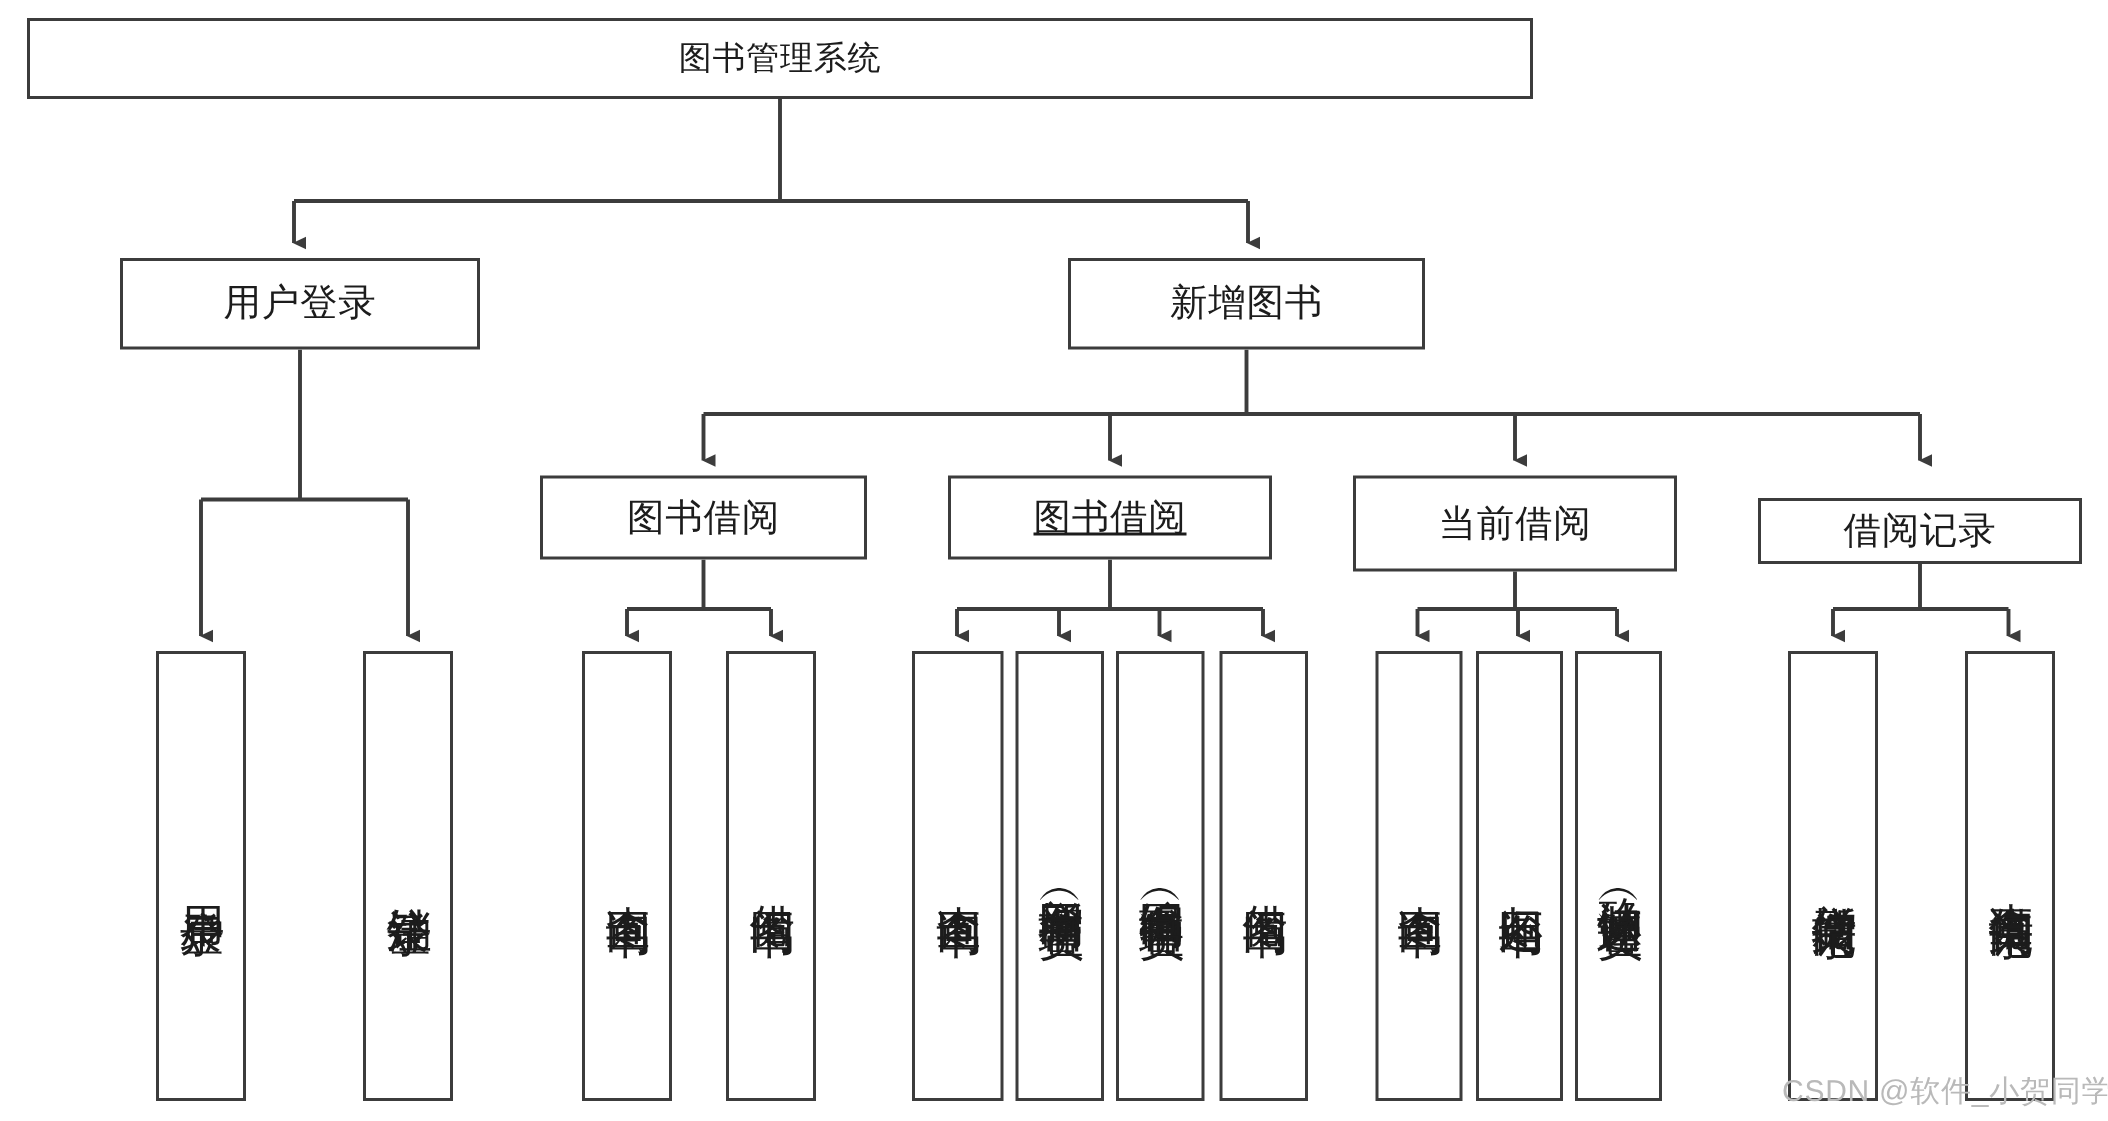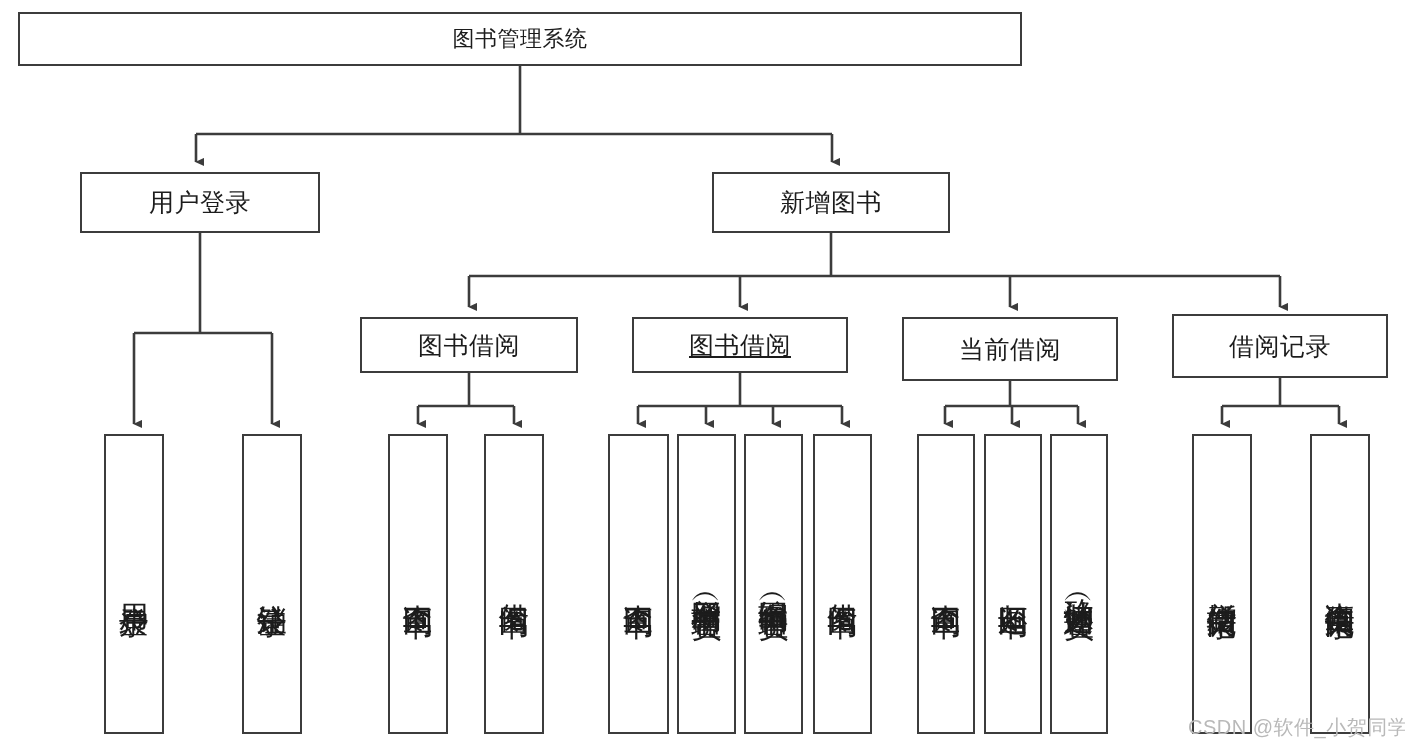--- a/index.html
+++ b/index.html
@@ -138,21 +138,21 @@
 
   <div class="node horiz" style="left:360px; top:317px; width:218px; height:56px;">
     <span class="label">图书借阅</span>
   </div>
   <div class="node horiz" style="left:632px; top:317px; width:216px; height:56px;text-decoration:underline;">
     <span class="label">图书借阅</span>
   </div>
   <div class="node horiz" style="left:902px; top:317px; width:216px; height:64px;">
     <span class="label">当前借阅</span>
   </div>
-  <div class="node horiz" style="left:1172px; top:314px; width:216px; height:64px;">
+  <div class="node horiz" style="left:1172px; top:332px; width:216px; height:44px;">
     <span class="label">借阅记录</span>
   </div>
 
   <div class="node vert" style="left:104px; top:434px; width:60px; height:300px;">
     <span class="label">用户登录</span>
   </div>
   <div class="node vert" style="left:242px; top:434px; width:60px; height:300px;">
     <span class="label">注销登录</span>
   </div>
 

